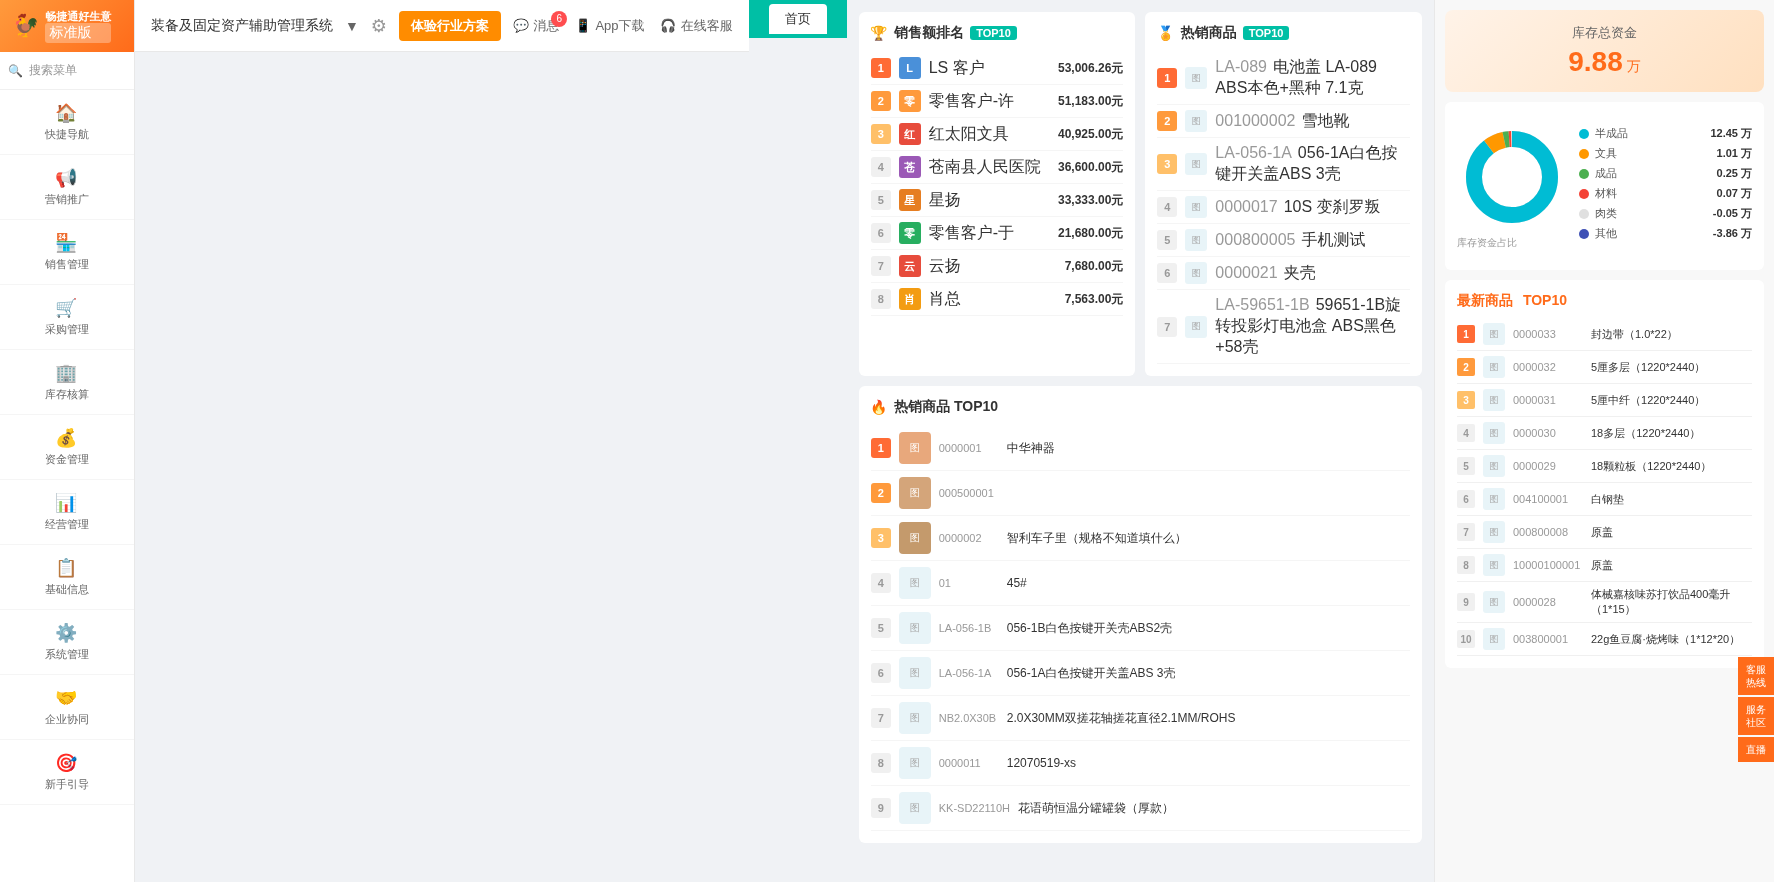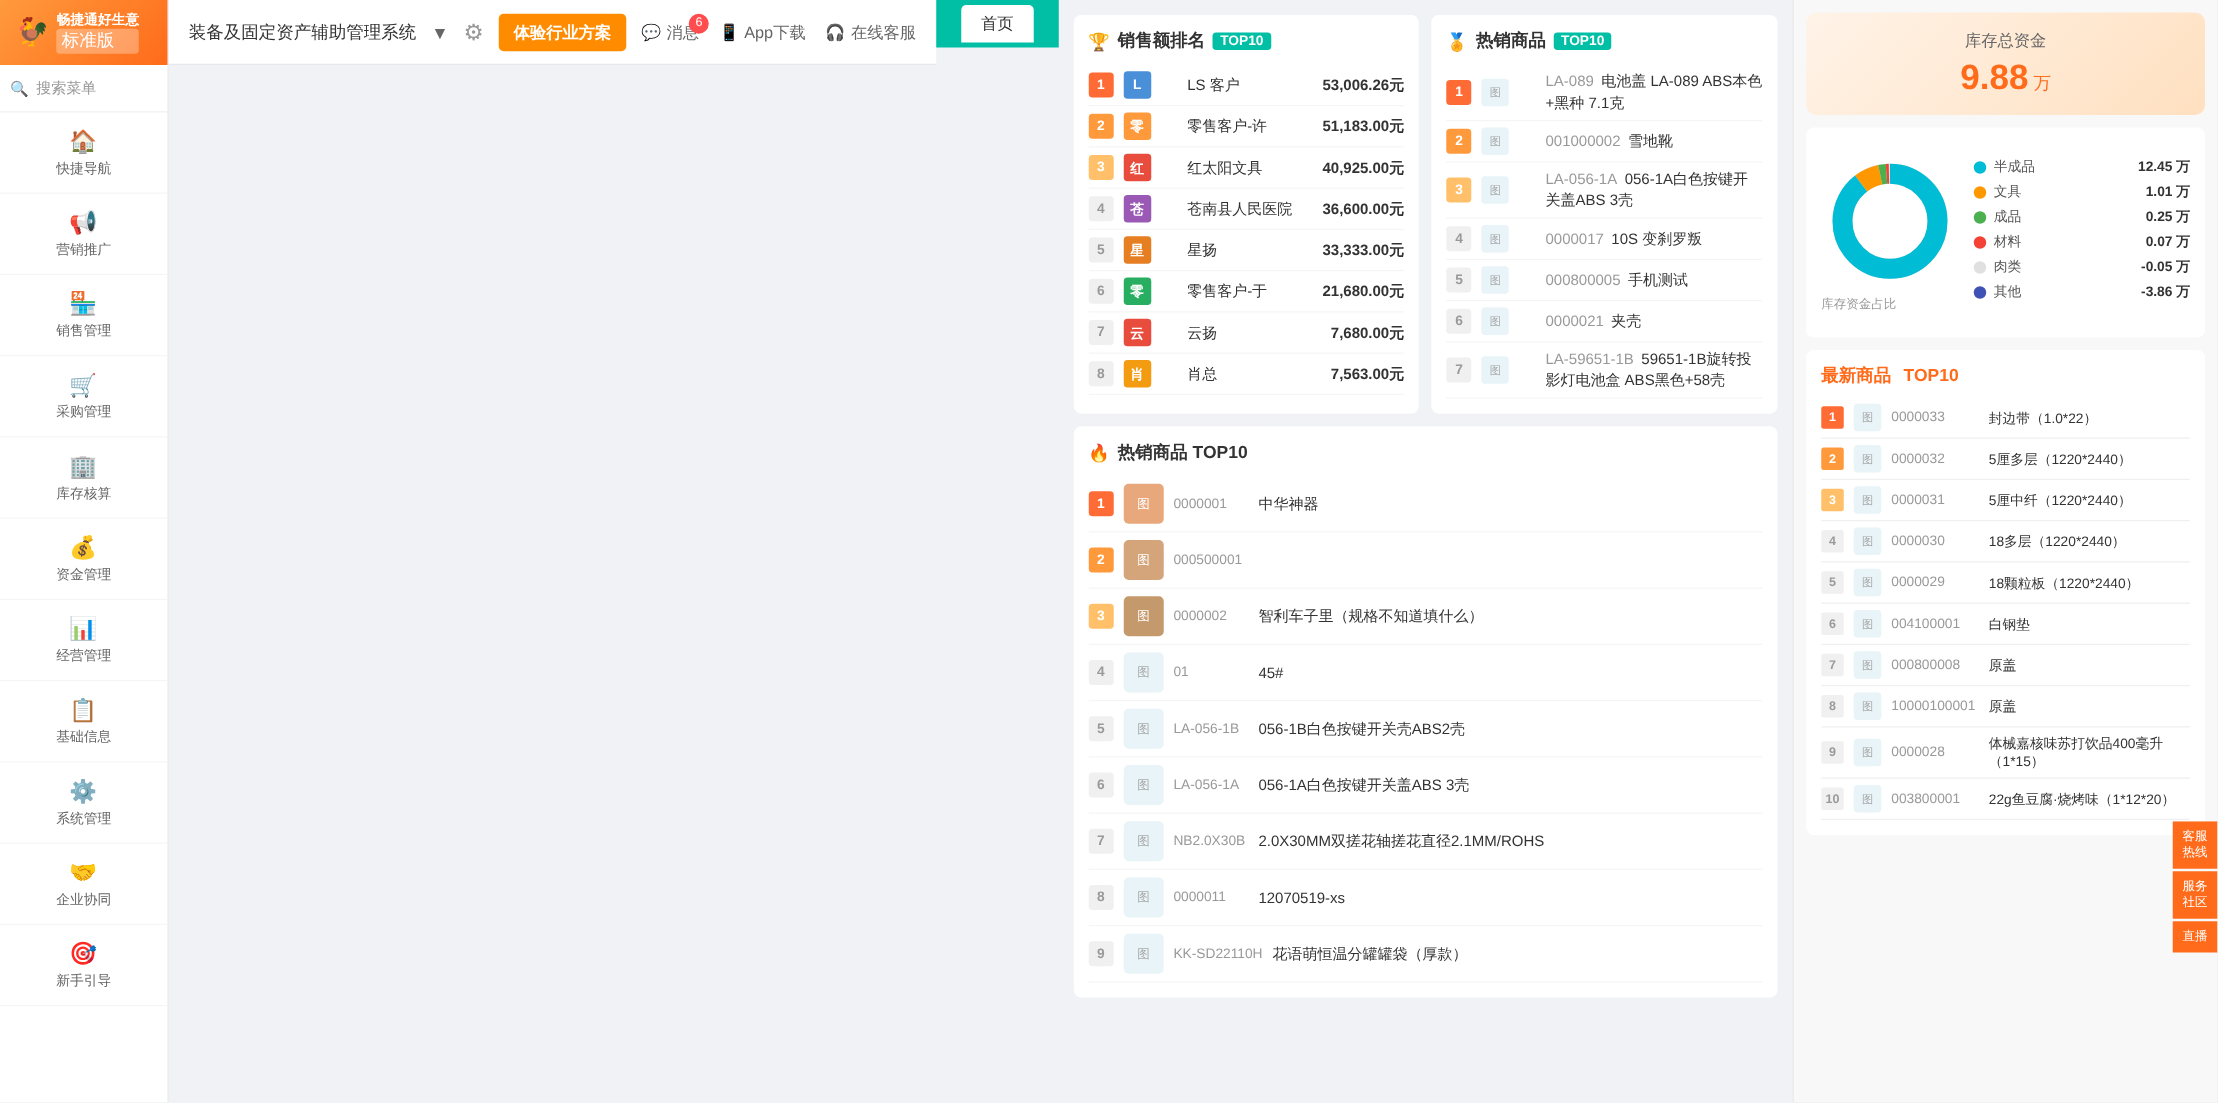--- a/index.html
+++ b/index.html
@@ -217,21 +217,21 @@
       width: 22px;
       height: 22px;
       border-radius: 3px;
       display: flex;
       align-items: center;
       justify-content: center;
       color: #fff;
       font-size: 11px;
       font-weight: bold;
     }
-    .rank-name { flex: 1; color: #333; font-size: 12px; margin-left: 21px; }
+    .rank-name { flex: 1; color: #333; font-size: 16px; }
     .rank-amount { color: #333; font-size: 12px; font-weight: bold; }
 
     
     .two-cols {
       display: flex;
       gap: 10px;
     }
     .col-half { flex: 1; }
     .hot-row {
       display: flex;

